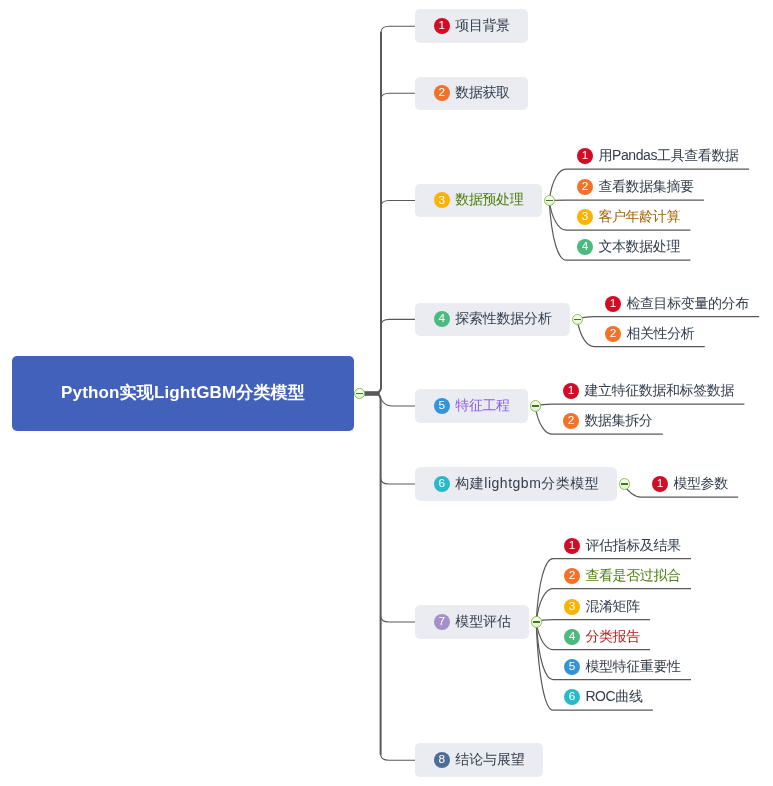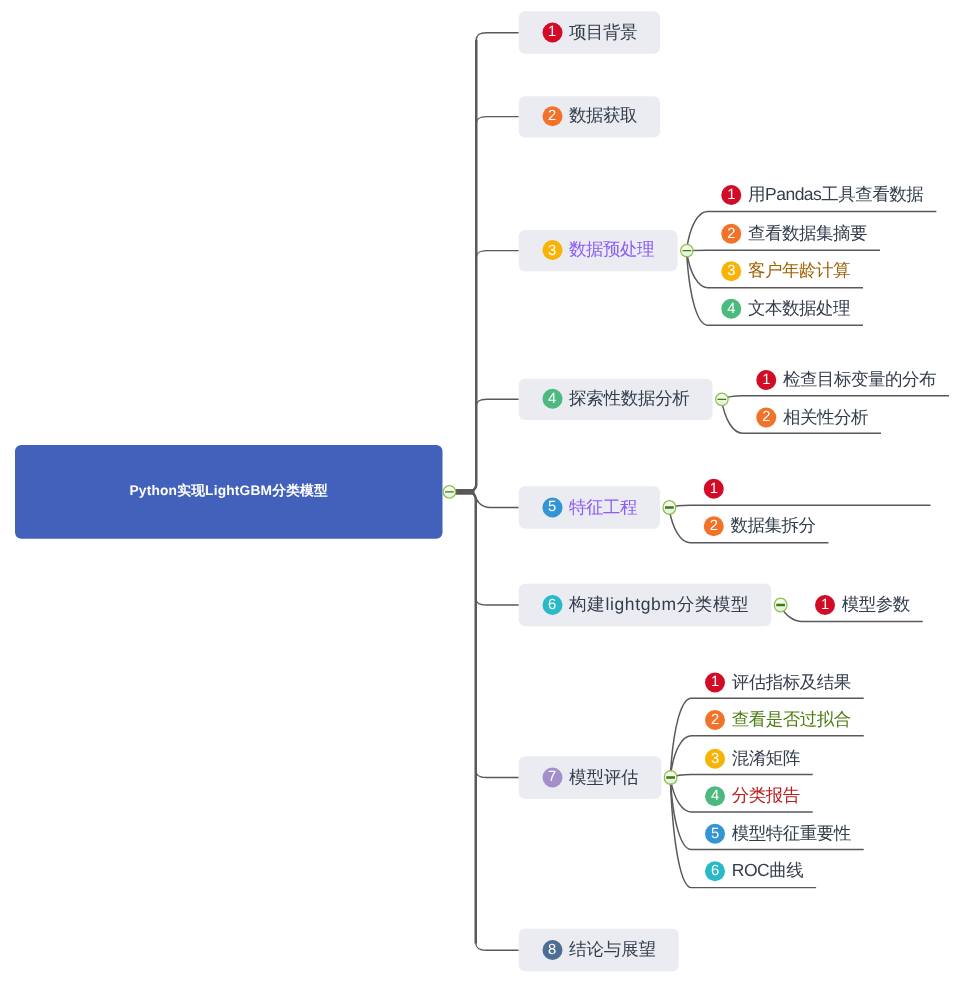--- a/index.html
+++ b/index.html
@@ -6,21 +6,21 @@
   html,body{margin:0;padding:0;}
   body{width:773px;height:786px;background:#ffffff;
        font-family:"Liberation Sans","DejaVu Sans",sans-serif;
        overflow:hidden;}
   #canvas{position:relative;width:773px;height:786px;}
   svg.links{position:absolute;left:0;top:0;width:773px;height:786px;}
   .node{position:absolute;box-sizing:border-box;}
   .root{background:#4261bb;border-radius:5px;color:#fff;font-weight:bold;
         display:flex;flex-direction:column;align-items:center;
         justify-content:center;}
-  .root .rline{white-space:nowrap;font-size:11px;line-height:22.5px;
+  .root .rline{white-space:nowrap;font-size:17px;line-height:22.5px;
         letter-spacing:0.15px;}
   .l2{background:#eaecf1;border-radius:5px;display:flex;align-items:center;
       padding:0 18.5px 0 18.7px;width:auto;}
   .badge{border-radius:50%;color:#fff;display:flex;align-items:center;
          justify-content:center;flex:0 0 auto;font-weight:400;
          font-family:"Liberation Sans",sans-serif;line-height:1;}
   .lbl{white-space:nowrap;color:#333d4c;letter-spacing:-0.4px;}
   .leaf{position:absolute;display:flex;align-items:center;}
   .toggle{position:absolute;border-radius:50%;
           background:linear-gradient(180deg,#f7fcf0 0%,#f1f9e6 48%,#e2f0d4 100%);
@@ -72,21 +72,21 @@
       <div class="node l2" style="left: 415px; top: 9.4px; height: 33.6px; width: 113px; background: rgb(234, 236, 241);">
         <div class="badge" style="width: 16px; height: 16px; font-size: 11.8px; background: rgb(210, 12, 38);">1</div>
         <div class="lbl" style="margin-left: 5.6px; font-size: 14px; color: rgb(51, 61, 76);">项目背景</div>
       </div>
       <div class="node l2" style="left: 415px; top: 76.5px; height: 33.6px; width: 113px; background: rgb(234, 236, 241);">
         <div class="badge" style="width: 16px; height: 16px; font-size: 11.8px; background: rgb(242, 114, 42);">2</div>
         <div class="lbl" style="margin-left: 5.6px; font-size: 14px; color: rgb(51, 61, 76);">数据获取</div>
       </div>
       <div class="node l2" style="left: 415px; top: 183.7px; height: 33.6px; width: 127px; background: rgb(234, 236, 241);">
         <div class="badge" style="width: 16px; height: 16px; font-size: 11.8px; background: rgb(249, 178, 6);">3</div>
-        <div class="lbl" style="margin-left: 5.6px; font-size: 14px; color: #8b5cf6;">数据预处理</div>
+        <div class="lbl" style="margin-left: 5.6px; font-size: 14px; color: #4d7c0f;">数据预处理</div>
       </div>
       <div class="toggle" style="left: 543.75px; top: 194.75px; width: 11.5px; height: 11.5px;">
         <i></i>
       </div>
       <div class="leaf" style="left: 577px; top: 145px; height: 22px;">
         <div class="badge" style="width: 16px; height: 16px; font-size: 11.8px; background: rgb(210, 12, 38);">1</div>
         <div class="lbl" style="margin-left: 5.4px; font-size: 14px; color: rgb(51, 61, 76);">用Pandas工具查看数据</div>
       </div>
       <div class="leaf" style="left: 577px; top: 176px; height: 22px;">
         <div class="badge" style="width: 16px; height: 16px; font-size: 11.8px; background: rgb(242, 114, 42);">2</div>
@@ -117,20 +117,21 @@
       </div>
       <div class="node l2" style="left: 415px; top: 389.2px; height: 33.6px; width: 113px; background: rgb(234, 236, 241);">
         <div class="badge" style="width: 16px; height: 16px; font-size: 11.8px; background: rgb(52, 148, 212);">5</div>
         <div class="lbl" style="margin-left: 5.6px; font-size: 14px; color: #8b5cf6;">特征工程</div>
       </div>
       <div class="toggle" style="left: 529.75px; top: 400.25px; width: 11.5px; height: 11.5px;">
         <i></i>
       </div>
       <div class="leaf" style="left: 563px; top: 380px; height: 22px;">
         <div class="badge" style="width: 16px; height: 16px; font-size: 11.8px; background: rgb(210, 12, 38);">1</div>
+        <div class="lbl" style="margin-left: 5.4px; font-size: 14px; color: rgb(51, 61, 76);">建立特征数据和标签数据</div>
       </div>
       <div class="leaf" style="left: 563px; top: 410px; height: 22px;">
         <div class="badge" style="width: 16px; height: 16px; font-size: 11.8px; background: rgb(242, 114, 42);">2</div>
         <div class="lbl" style="margin-left: 5.4px; font-size: 14px; color: rgb(51, 61, 76);">数据集拆分</div>
       </div>
       <div class="node l2" style="left: 415px; top: 467.2px; height: 33.6px; width: 202px; background: rgb(234, 236, 241);">
         <div class="badge" style="width: 16px; height: 16px; font-size: 11.8px; background: rgb(42, 185, 201);">6</div>
         <div class="lbl" style="margin-left: 5.6px; font-size: 14px; color: rgb(51, 61, 76); letter-spacing: 0.513px;">构建lightgbm分类模型</div>
       </div>
       <div class="toggle" style="left: 618.75px; top: 478.25px; width: 11.5px; height: 11.5px;">

